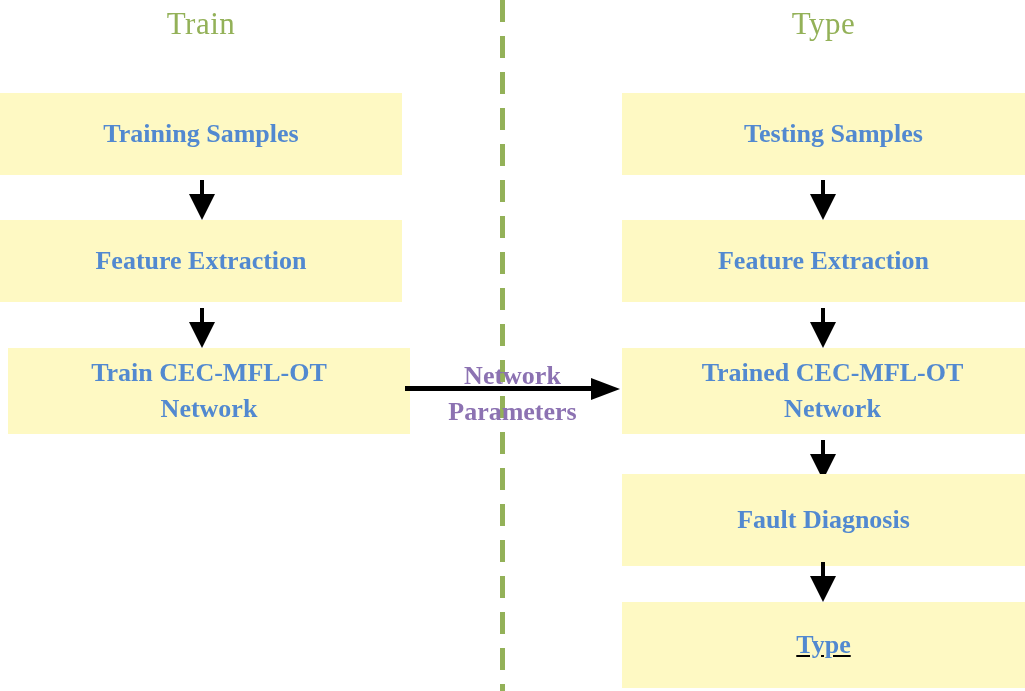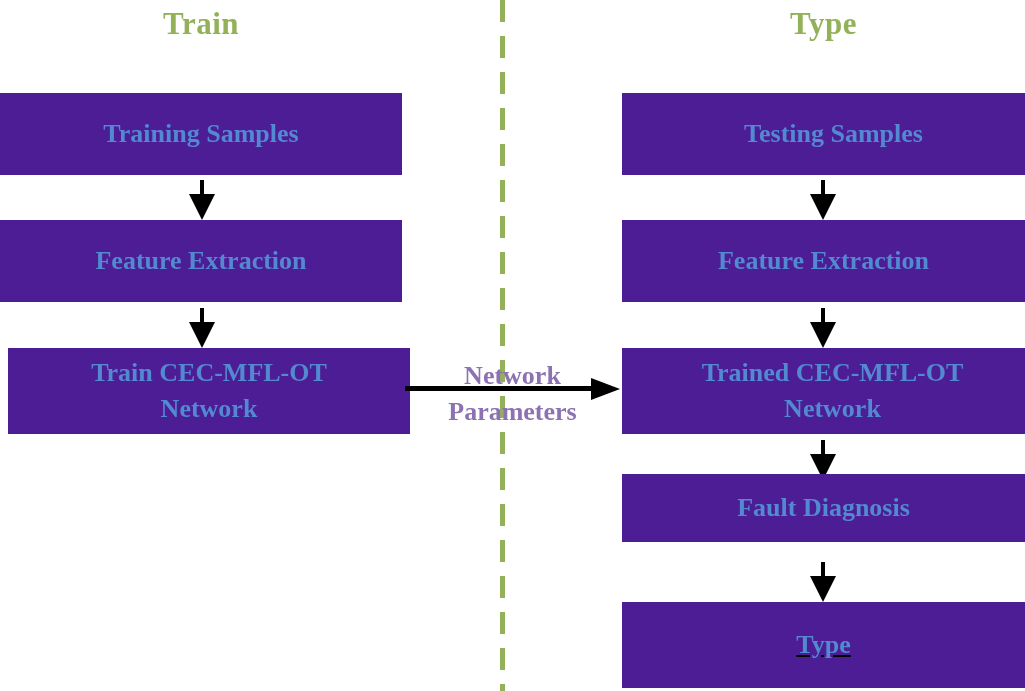--- a/index.html
+++ b/index.html
@@ -14,34 +14,34 @@
     position: relative;
     width: 1025px;
     height: 691px;
     background: #ffffff;
     overflow: hidden;
   }
 
   
   .col-title {
     position: absolute;
-    font-weight: bold;
+    font-weight: normal;
     font-size: 31px;
     color: #93b158;
     text-align: center;
     white-space: nowrap;
     letter-spacing: 0.5px;
   }
   #train-title { left: 0px;   top: 6px; width: 402px; }
   #test-title  { left: 622px; top: 6px; width: 403px; }
 
   
   .box {
     position: absolute;
-    background: #4c1d95;
+    background: #fef9c3;
     display: flex;
     align-items: center;
     justify-content: center;
     box-sizing: border-box;
   }
   .box-label {
     font-weight: bold;
     font-size: 26px;
     color: #5289d0;
     text-align: center;
@@ -197,21 +197,21 @@
   <div class="box col-right" style="top:348px; height:86px;padding-left:18px;">
     <span class="box-label">Trained CEC-MFL-OT
 Network</span>
   </div>
 
   <div class="v-arrow" style="left:810px; top:440px; height:38px;">
     <div class="shaft" style="height:18px;"></div>
     <div class="head" style="top:14px;"></div>
   </div>
 
-  <div class="box col-right" style="top:474px; height:68px;">
+  <div class="box col-right" style="top:474px; height:92px;">
     <span class="box-label">Fault Diagnosis</span>
   </div>
 
   <div class="v-arrow" style="left:810px; top:562px; height:38px;">
     <div class="shaft" style="height:18px;"></div>
     <div class="head" style="top:14px;"></div>
   </div>
 
   <div class="box col-right" style="top:602px; height:86px;text-decoration:underline;">
     <span class="box-label">Type</span>

